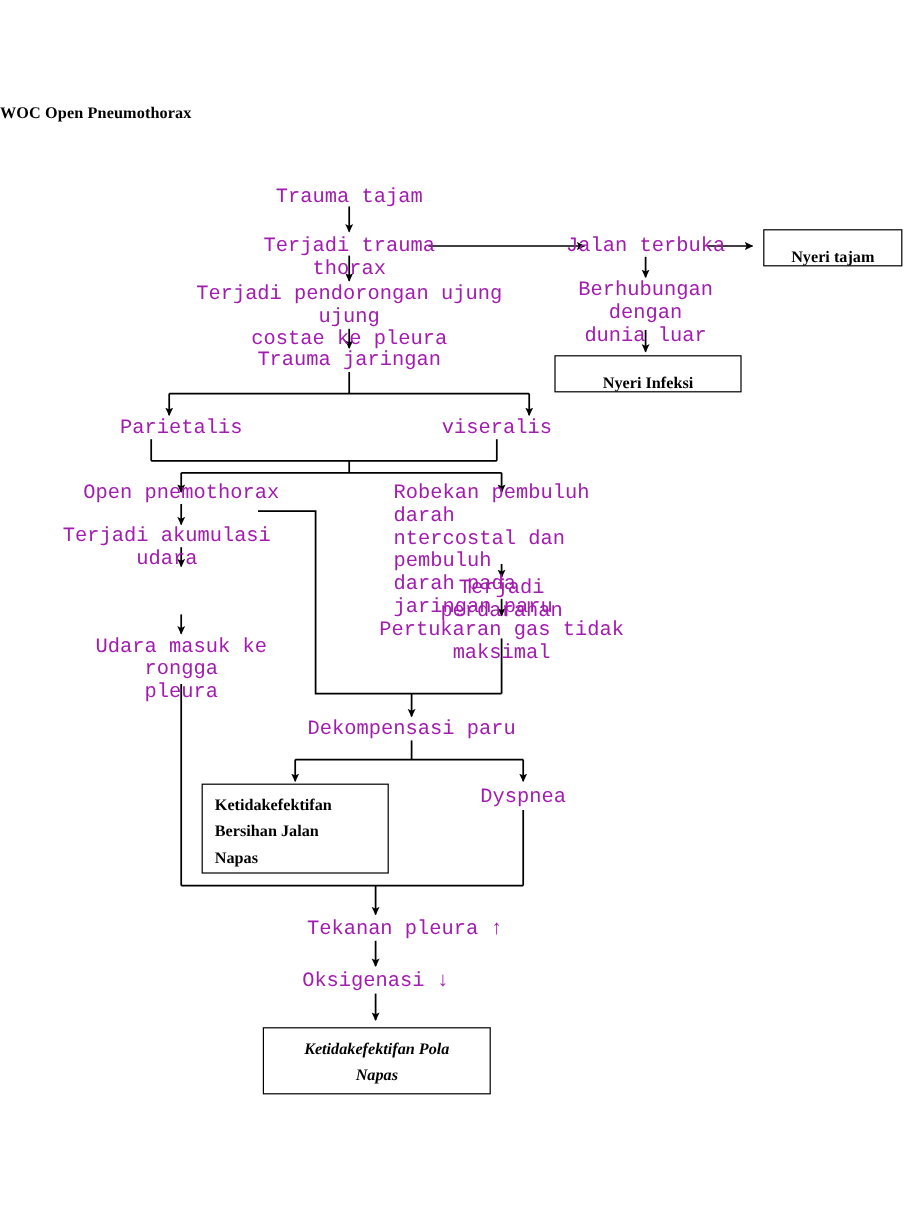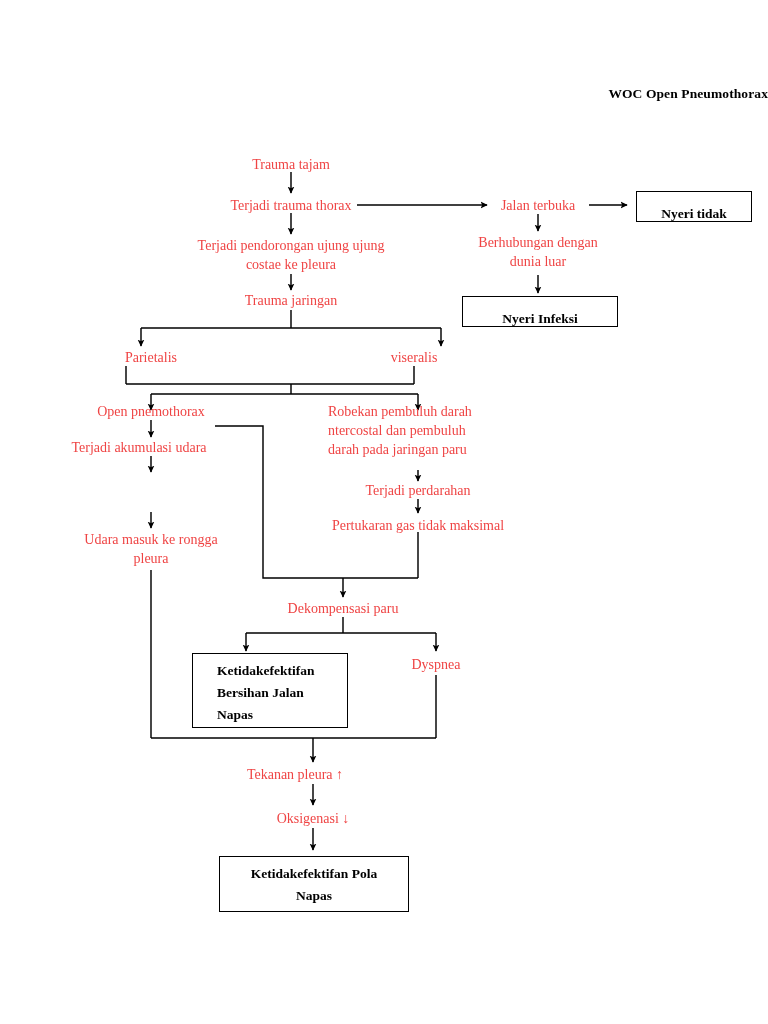--- a/index.html
+++ b/index.html
@@ -21,48 +21,48 @@
   #wires {
     position: absolute;
     left: 0;
     top: 0;
     width: 768px;
     height: 1024px;
     pointer-events: none;
   }
   .node {
     position: absolute;
-    font-size: 14px;
+    font-size: 17px;
     line-height: 19px;
     text-align: center;
     white-space: pre-line;
-    color: #ef4444;
+    color: #a21caf;
+    font-family: Liberation Mono, monospace;
   }
   .title {
     position: absolute;
     font-weight: bold;
     font-size: 13.5px;
     letter-spacing: 0.1px;
-    text-align: right;
+    text-align: left;
   }
   .boxnode {
     position: absolute;
     border: 1.6px solid #000;
     background: #fff;
     font-weight: bold;
     font-size: 13.5px;
     line-height: 22px;
     box-sizing: border-box;
     white-space: pre-line;
   }
   .boxnode.leftpad {
     text-align: left;
-    padding-left: 24px;
+    padding-left: 10px;
     padding-top: 6px;
-    margin-left: 24px;
   }
   .boxnode.centerpad {
     text-align: center;
     padding-top: 11px;
   }
   .boxnode.midpad {
     text-align: center;
     padding-top: 6px;
   }
 </style>
@@ -168,28 +168,28 @@
 dunia luar</div>
 
   <div class="node" style="left:328px; top:481px; width:180px;">Terjadi perdarahan</div>
 
   <div class="node" style="left:298px; top:516px; width:240px;">Pertukaran gas tidak maksimal</div>
 
   <div class="node" style="left:243px; top:599px; width:200px;">Dekompensasi paru</div>
 
   <div class="node" style="left:376px; top:655px; width:120px;">Dyspnea</div>
 
-  <div class="node" style="left:195px; top:765px; width:200px;">Tekanan pleura ↑</div>
+  <div class="node" style="left:219px; top:765px; width:200px;text-align:right;">Tekanan pleura ↑</div>
 
   <div class="node" style="left:213px; top:809px; width:200px;">Oksigenasi ↓</div>
 
-  <div class="boxnode centerpad" style="left:636px; top:191px; width:116px; height:31px;">Nyeri tidak</div>
+  <div class="boxnode centerpad" style="left:636px; top:191px; width:116px; height:31px;">Nyeri tajam</div>
 
   <div class="boxnode centerpad" style="left:462px; top:296px; width:156px; height:31px;">Nyeri Infeksi</div>
 
   <div class="boxnode leftpad" style="left:168px; top:653px; width:156px; height:75px;">Ketidakefektifan
 Bersihan Jalan
 Napas</div>
 
-  <div class="boxnode midpad" style="left:219px; top:856px; width:190px; height:56px;">Ketidakefektifan Pola
+  <div class="boxnode midpad" style="left:219px; top:856px; width:190px; height:56px;font-style:italic;">Ketidakefektifan Pola
 Napas</div>
 
 </div>
 
 </body></html>

